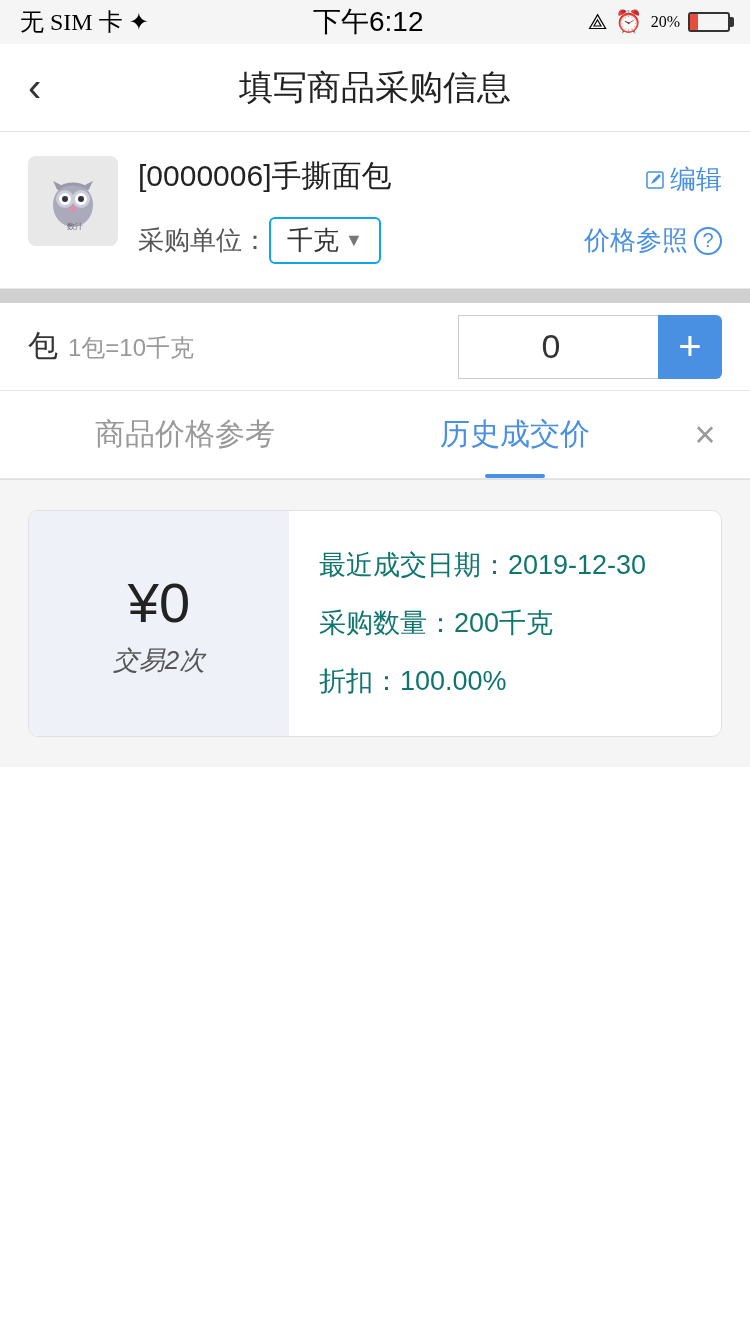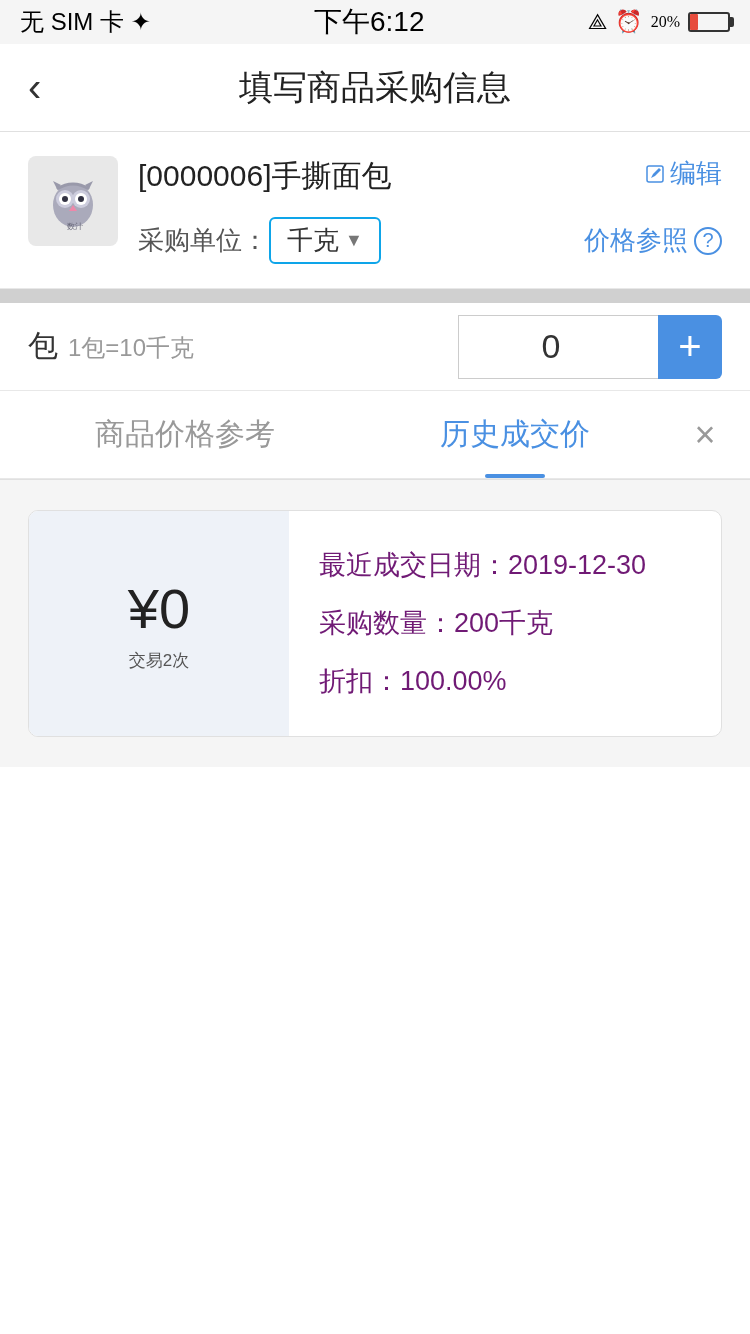--- a/index.html
+++ b/index.html
@@ -17,21 +17,21 @@
       width: 750px;
       height: 44px;
       background: #f5f5f5;
       display: flex;
       align-items: center;
       justify-content: space-between;
       padding: 0 20px;
       font-size: 24px;
       font-weight: 500;
     }
-    .status-left { display: flex; gap: 8px; }
+    .status-left { display: flex; gap: 8px; font-family: Liberation Serif, serif; }
     .status-center { font-size: 28px; font-weight: 500; }
     .status-right { display: flex; align-items: center; gap: 8px; }
     .battery {
       width: 42px; height: 20px;
       border: 2px solid #333;
       border-radius: 3px;
       position: relative;
       display: flex; align-items: center;
     }
     .battery::after {
@@ -100,21 +100,21 @@
     .owl-icon {
       width: 60px;
       height: 60px;
     }
     .product-info {
       flex: 1;
     }
     .product-name-row {
       display: flex;
       justify-content: space-between;
-      align-items: flex-start;
+      align-items: flex-end;
       margin-bottom: 20px;
     }
     .product-name {
       font-size: 30px;
       color: #222;
       font-weight: 500;
     }
     .edit-link {
       font-size: 26px;
       color: #4a90e2;
@@ -292,34 +292,35 @@
       align-items: center;
       justify-content: center;
       padding: 40px 20px;
     }
     .price-amount {
       font-size: 56px;
       color: #222;
       font-weight: 500;
     }
     .price-transactions {
-      font-size: 17px;
+      font-size: 26px;
       color: #555;
       margin-top: 8px;
+      font-style: italic;
     }
     .price-card-right {
       flex: 1;
       padding: 36px 30px;
       display: flex;
       flex-direction: column;
       gap: 20px;
     }
     .price-detail-row {
       font-size: 27px;
-      color: #701a75;
+      color: #0f766e;
       line-height: 1.4;
     }
 
     
     .bottom-space {
       width: 750px;
       background: #fff;
       flex: 1;
       min-height: 600px;
     }

